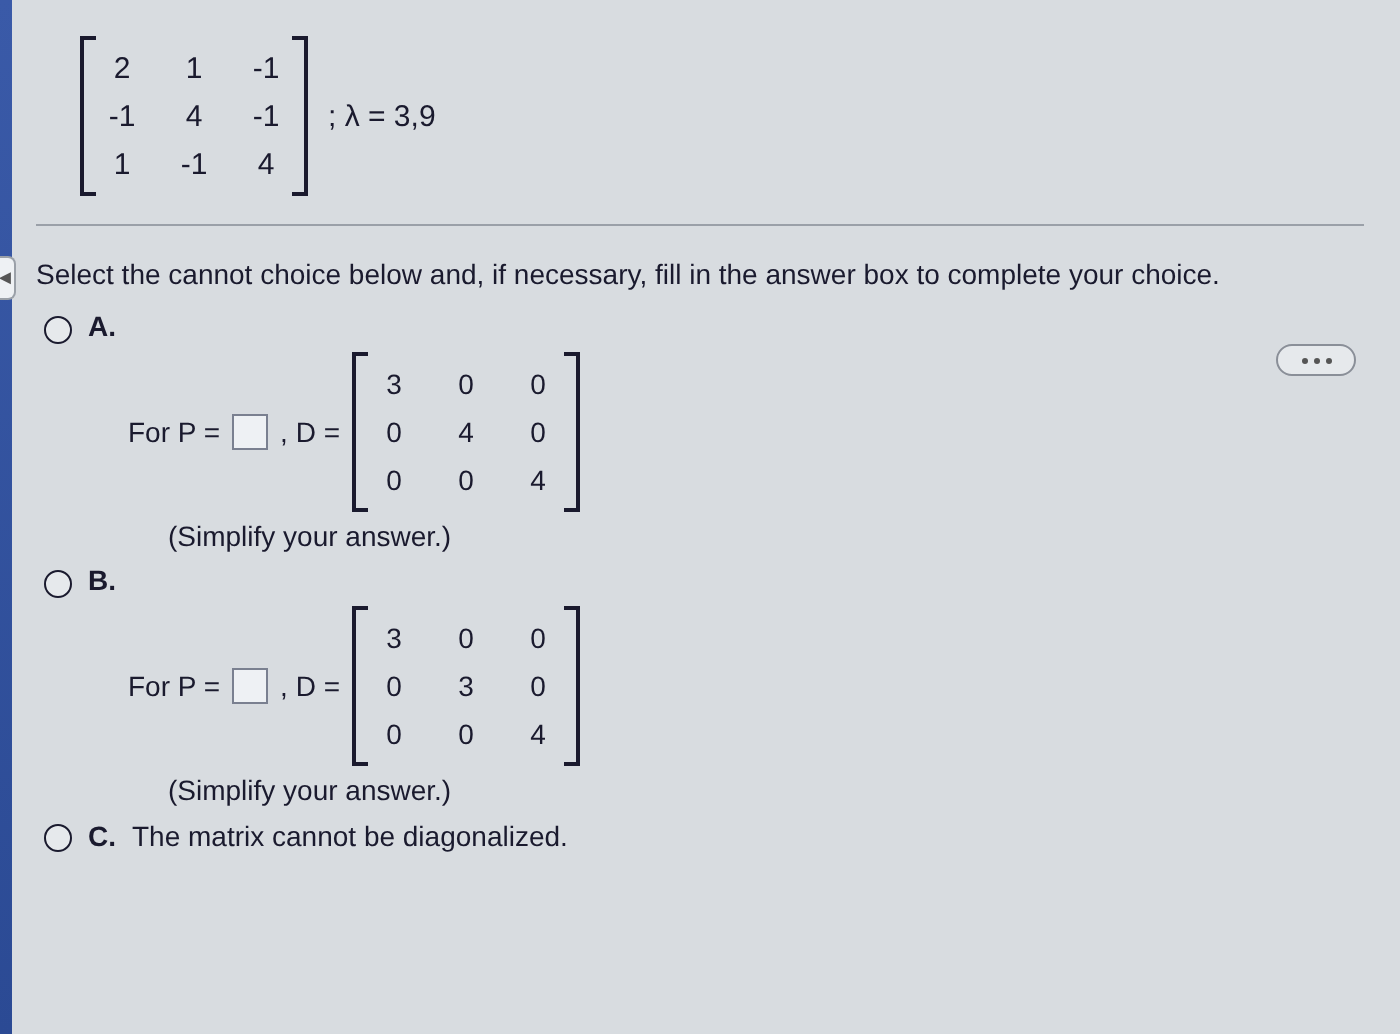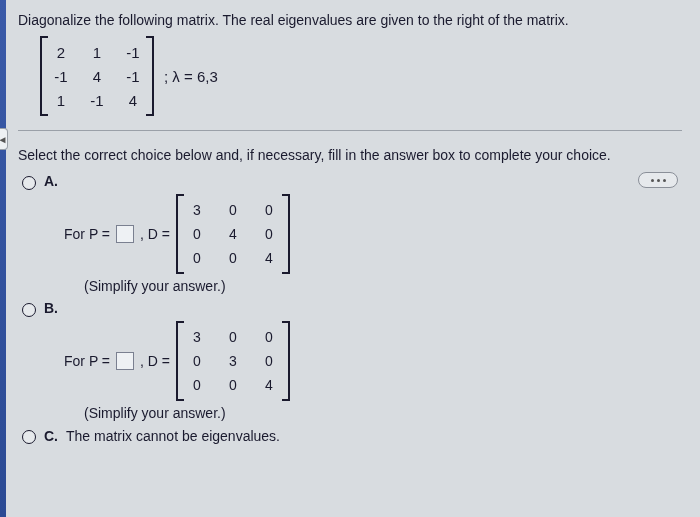--- a/index.html
+++ b/index.html
@@ -150,49 +150,48 @@
     .small-mcells span { font-size: 14px; }
   </style>
 </head>
 <body>
 
 <div class="left-ribbon"></div>
 <div class="arrow-tab">◄</div>
 
 <div class="content">
 
-  <div class="prompt">Diagonalize the following matrix. The real eigenvalues are given to the right of the matrix.</div>
 
   <div class="matrix-row">
     <div class="matrix">
       <div class="bracket left"></div>
       <div class="mcells c3">
         <span>2</span>
         <span>1</span>
         <span>-1</span>
         <span>-1</span>
         <span>4</span>
         <span>-1</span>
         <span>1</span>
         <span>-1</span>
         <span>4</span>
       </div>
       <div class="bracket right"></div>
     </div>
-    <span class="eig">; λ = 6,3</span>
+    <span class="eig">; λ = 3,9</span>
   </div>
 
   <div class="dots-badge">
       <i></i>
       <i></i>
       <i></i>
     </div>
   <hr class="divider">
 
-  <div class="instruction">Select the correct choice below and, if necessary, fill in the answer box to complete your choice.</div>
+  <div class="instruction">Select the cannot choice below and, if necessary, fill in the answer box to complete your choice.</div>
 
   <div class="choice">
     <div class="radio"></div>
     <div class="chlabel">A.</div>
   </div>
   <div class="choice-body">
     <div class="forp-row">
       <span>For P =</span>
       <span class="inputbox"></span>
       <span>, D =</span>
@@ -239,16 +238,16 @@
         </div>
         <div class="bracket right"></div>
       </div>
     </div>
     <div class="simplify">(Simplify your answer.)</div>
   </div>
 
   <div class="choice-c">
     <div class="radio"></div>
     <div class="chlabel">C.</div>
-    <span>The matrix cannot be eigenvalues.</span>
+    <span>The matrix cannot be diagonalized.</span>
   </div>
 
 </div>
 
 </body></html>

